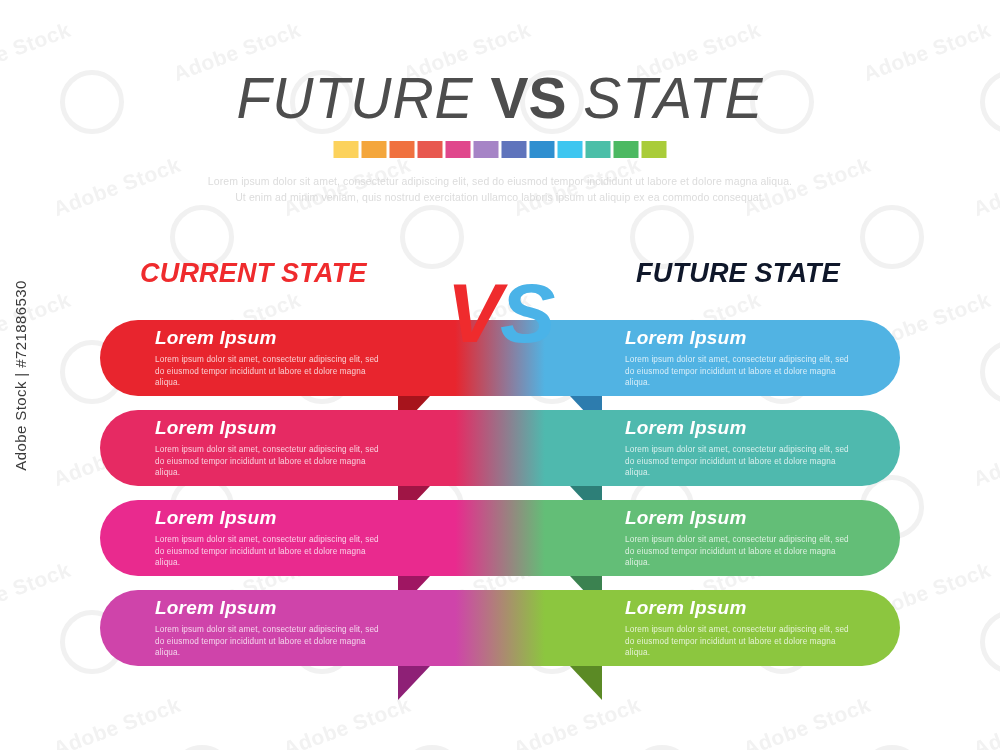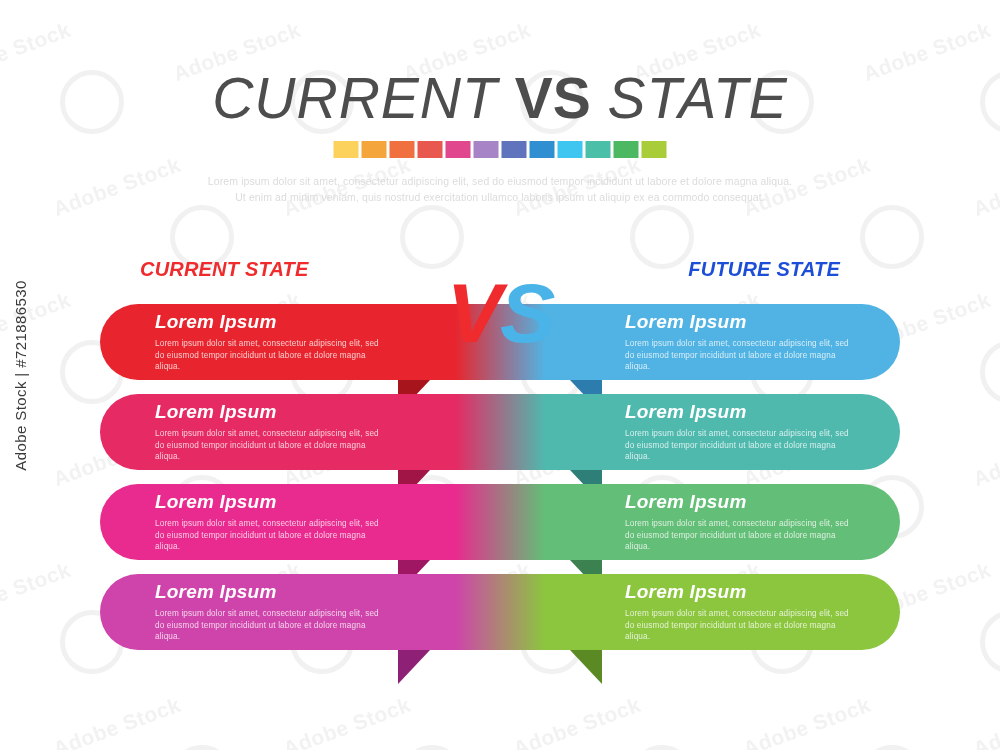--- a/index.html
+++ b/index.html
@@ -52,35 +52,35 @@
 
   .subtitle {
     position:absolute; top:173px; left:0; width:1000px;
     text-align:center; color:#dcdcdc;
     font-size:10.5px; line-height:16px; letter-spacing:.1px;
   }
 
   
   .state-head {
     position:absolute; font-style:italic; font-weight:700;
-    font-size:20px; letter-spacing:.2px;
+    font-size:27px; letter-spacing:.2px;
   }
   .state-head.left  { left:140px;  top:258px; }
   .state-head.right { right:160px; top:258px; }
 
   
   .bigvs {
     position:absolute; top:272px; left:0; width:1000px;
     text-align:center; font-size:83px; font-weight:700;
     font-style:italic; line-height:83px; letter-spacing:-2px;
     z-index:9;
   }
 
   
-  .rows { position:absolute; top:304px; left:0; width:880px; height:370px;padding-left:15px; }
+  .rows { position:absolute; top:320px; left:0; width:880px; height:370px;padding-left:15px; }
   .row  { position:absolute; left:0; width:1000px; height:76px; }
 
   .bar {
     position:absolute; top:0; height:76px;
     display:flex; flex-direction:column; justify-content:center;
   }
   .bar.left  { left:100px;  width:335px; border-radius:38px 0 0 38px; padding-left:55px; }
   .bar.right { right:100px; width:335px; border-radius:0 38px 38px 0; padding-left:60px; }
 
   .bar .hd {
@@ -172,21 +172,21 @@
       <div class="wm-tile" style="left: 740px; top: 715px;">Adobe Stock</div>
       <div class="wm-logo" style="left: 860px; top: 745px;"></div>
       <div class="wm-tile" style="left: 970px; top: 715px;">Adobe Stock</div>
     </div>
 
   <div class="wm-left">
     <span>Adobe Stock | #721886530</span>
   </div>
 
   <div class="title" style="color: rgb(77, 77, 77);">
-    <span>CURRENT</span>
+    <span>FUTURE</span>
     <span class="vs-word">VS</span>
     <span>STATE</span>
   </div>
 
   <div class="swatches" id="swatches">
       <i style="background: rgb(252, 210, 92);"></i>
       <i style="background: rgb(244, 166, 60);"></i>
       <i style="background: rgb(240, 113, 63);"></i>
       <i style="background: rgb(232, 88, 79);"></i>
       <i style="background: rgb(224, 71, 140);"></i>
@@ -198,21 +198,21 @@
       <i style="background: rgb(76, 185, 98);"></i>
       <i style="background: rgb(169, 204, 57);"></i>
     </div>
 
   <div class="subtitle">
     <div>Lorem ipsum dolor sit amet, consectetur adipiscing elit, sed do eiusmod tempor incididunt ut labore et dolore magna aliqua.</div>
     <div>Ut enim ad minim veniam, quis nostrud exercitation ullamco laboris ipsum ut aliquip ex ea commodo consequat.</div>
   </div>
 
   <div class="state-head left" id="head-left" style="color: rgb(239, 43, 45);">CURRENT STATE</div>
-  <div class="state-head right" id="head-right" style="color: #1d4ed8;">FUTURE STATE</div>
+  <div class="state-head right" id="head-right" style="color: #0f172a;">FUTURE STATE</div>
 
   <div class="bigvs">
     <span id="vs-v" style="color: rgb(239, 43, 45);">V</span><span id="vs-s" style="color: rgb(74, 179, 232);">S</span>
   </div>
 
   <div class="rows" id="rows">
       <div class="row" style="top: 0px;">
         <div class="wing l" style="background: rgb(167, 20, 28);"></div>
         <div class="wing r" style="background: rgb(45, 124, 174);"></div>
         <div class="shoulder l" style="background: rgb(232, 37, 46);"></div>

